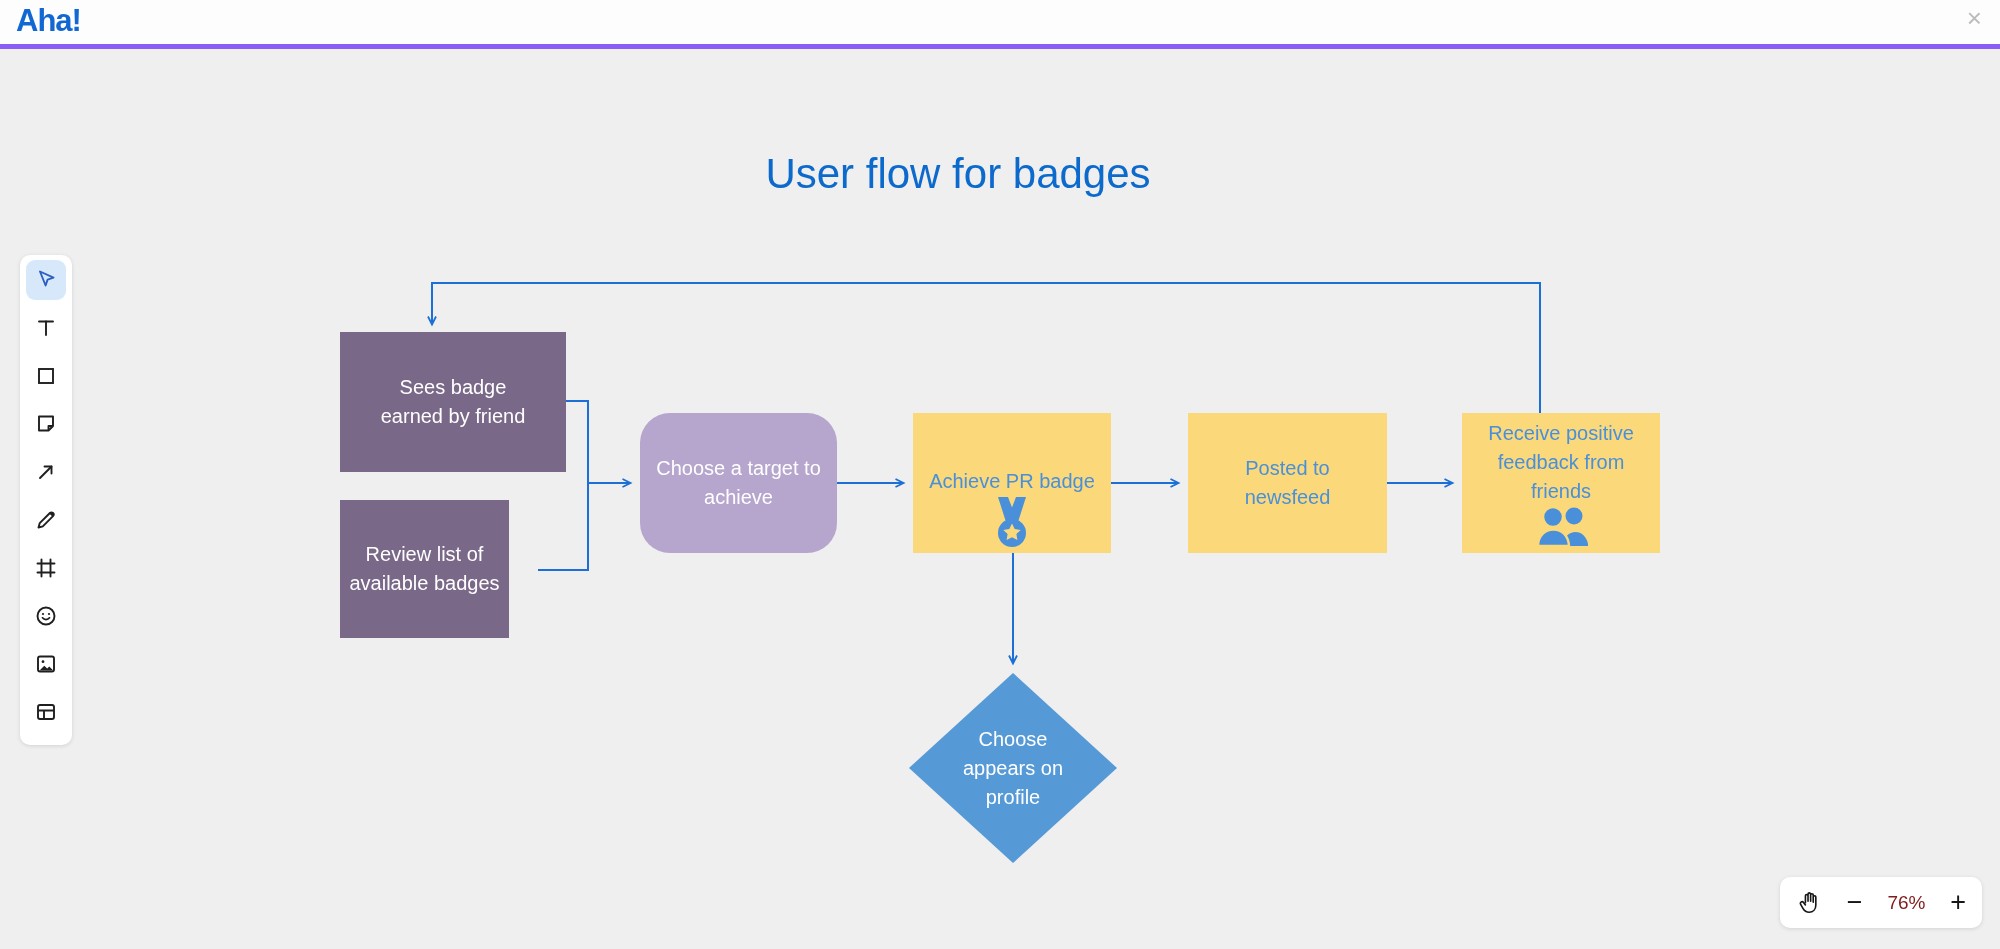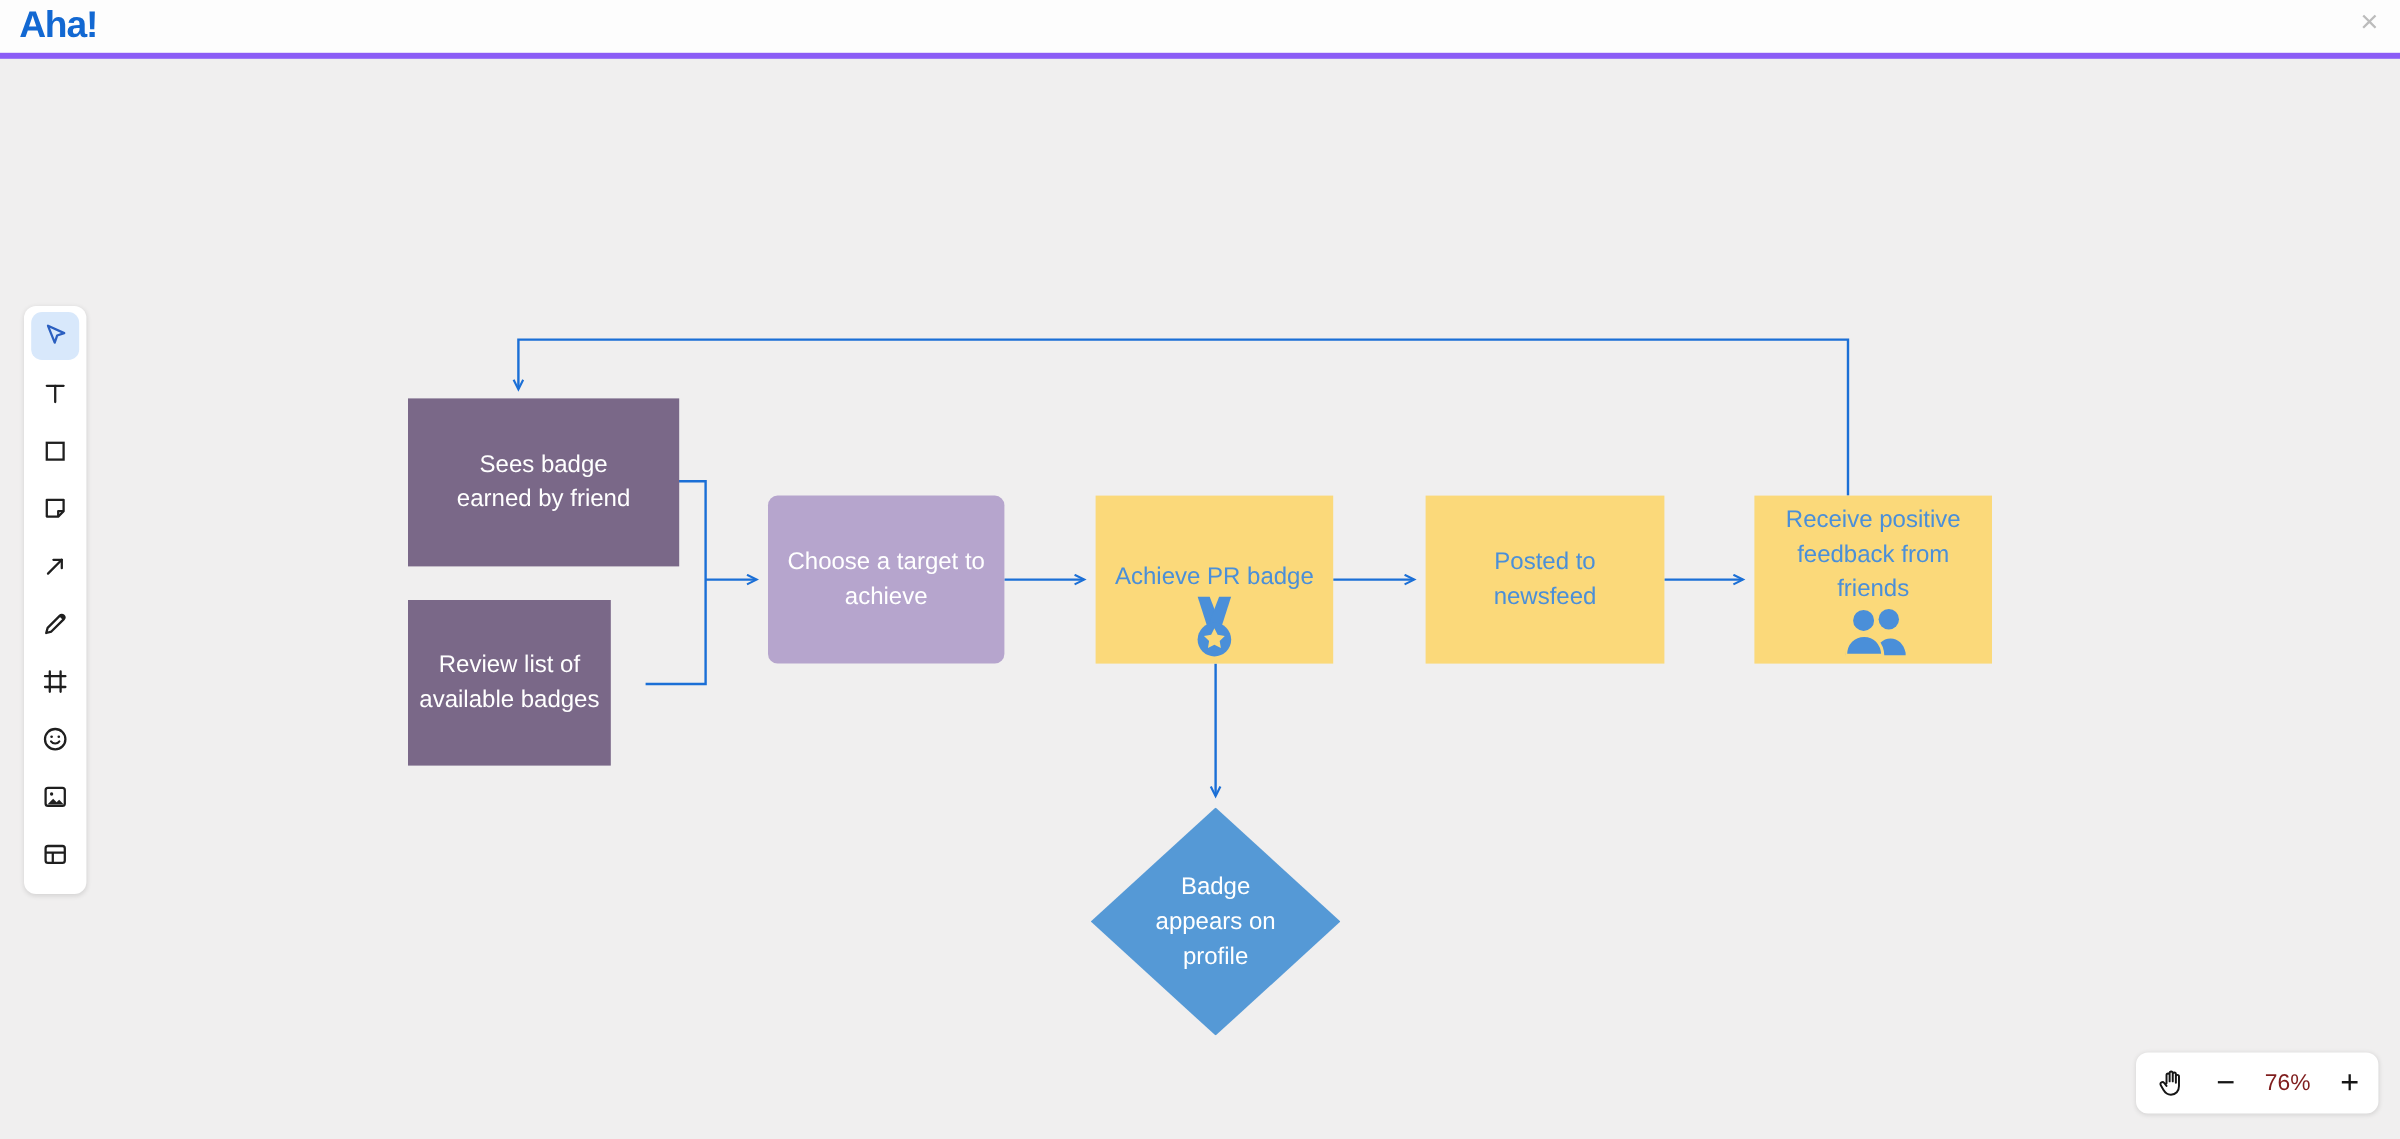--- a/index.html
+++ b/index.html
@@ -51,21 +51,21 @@
   .tool.selected { background: #d8e8fb; }
   .tool svg { display: block; }
 
   
   .node {
     position: absolute; box-sizing: border-box;
     display: flex; align-items: center; justify-content: center;
     text-align: center; font-size: 20px; line-height: 1.45;
   }
   .node-purple  { background: #7a6888; color: #ffffff; }
-  .node-lilac   { background: #b6a5cd; color: #ffffff; border-radius: 8px; }
+  .node-lilac   { background: #b6a5cd; color: #ffffff; border-radius: 30px; }
   .node-yellow  { background: #fbd97a; color: #4a8fd9; }
   .node-diamond {
     background: #5599d6; color: #ffffff;
     clip-path: polygon(50% 0, 100% 50%, 50% 100%, 0 50%);
   }
   .node-label { display: inline-block; }
 
   .achieve-wrap { position: absolute; inset: 0; }
   .achieve-wrap .achieve-text {
     position: absolute; left: 0; top: 54px; width: 100%; text-align: center;
@@ -96,20 +96,21 @@
 </head>
 <body>
 
 <div id="app">
 
   <div class="topbar">
     <div class="logo">Aha!</div>
     <div class="close-btn">×</div>
   </div>
 
+  <div class="board-title">User flow for badges</div>
 
   <svg class="connectors" width="2000" height="949" viewBox="0 0 2000 949">
     <defs>
       <marker id="arrow" markerWidth="12" markerHeight="12" refX="8.5" refY="5" orient="auto" markerUnits="userSpaceOnUse">
         <path d="M1 1 L9 5 L1 9" fill="none" stroke="#1b6fd6" stroke-width="1.8"></path>
       </marker>
     </defs>
     <g stroke="#1b6fd6" stroke-width="2" fill="none">
 
       <path d="M1540 413 L1540 283 L432 283 L432 324" marker-end="url(#arrow)"></path>
@@ -160,21 +161,21 @@
       <span class="node-label">Receive positive feedback from friends</span><svg class="people" width="52" height="42" viewBox="0 0 52 42">
         <circle cx="36" cy="10" r="8.5" fill="#4a8fd9"></circle>
         <path d="M25 40c.5-9 6-14 12.5-14 6 0 11 4.5 12.5 12v2z" fill="#4a8fd9"></path>
         <circle cx="15" cy="11" r="10" fill="#4a8fd9" stroke="#fbd97a" stroke-width="2.5"></circle>
         <path d="M0 40c0-10 7-16.5 15.5-16.5S30.5 30 31 40z" fill="#4a8fd9" stroke="#fbd97a" stroke-width="2.5"></path>
       </svg>
     </div>
   </div>
 
   <div class="node node-diamond" style="left:909px; top:673px; width:208px; height:190px;">
-    <span class="node-label" style="width:130px;">Badge appears on profile</span>
+    <span class="node-label" style="width:130px;">Choose appears on profile</span>
   </div>
 
   <div class="toolbar">
 
     <div class="tool selected">
       <svg width="24" height="24" viewBox="0 0 24 24">
         <path d="M6 3.5l5.6 14 2-5.9 5.9-2z" fill="none" stroke="#2b5fc0" stroke-width="1.9" stroke-linejoin="round"></path>
       </svg>
     </div>
 

